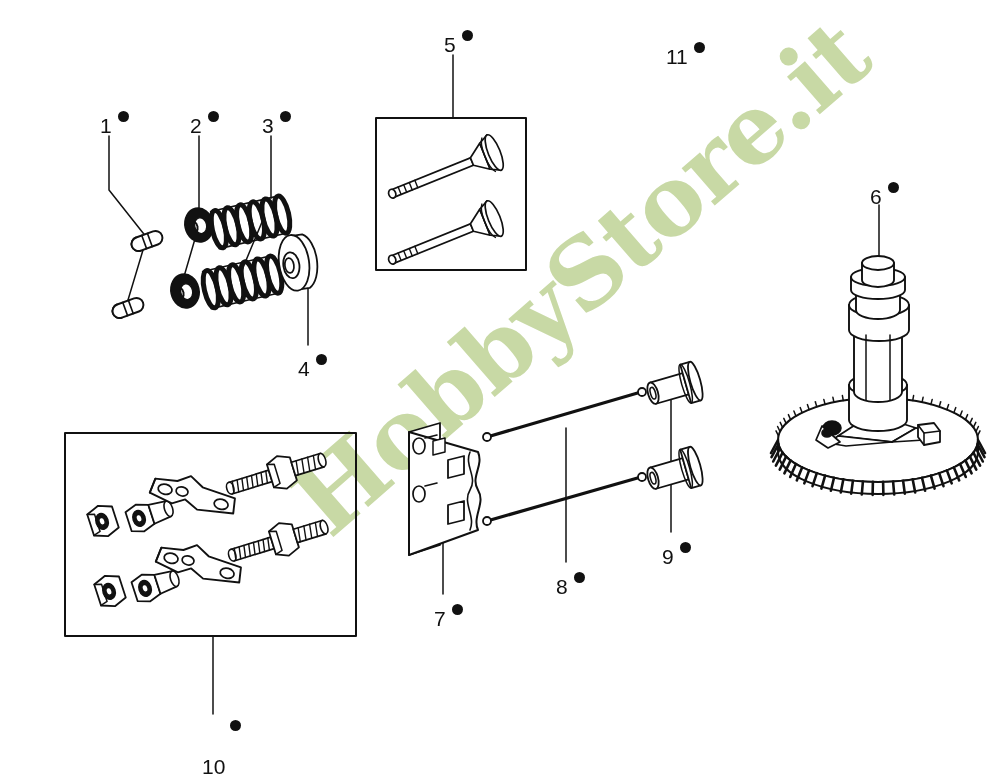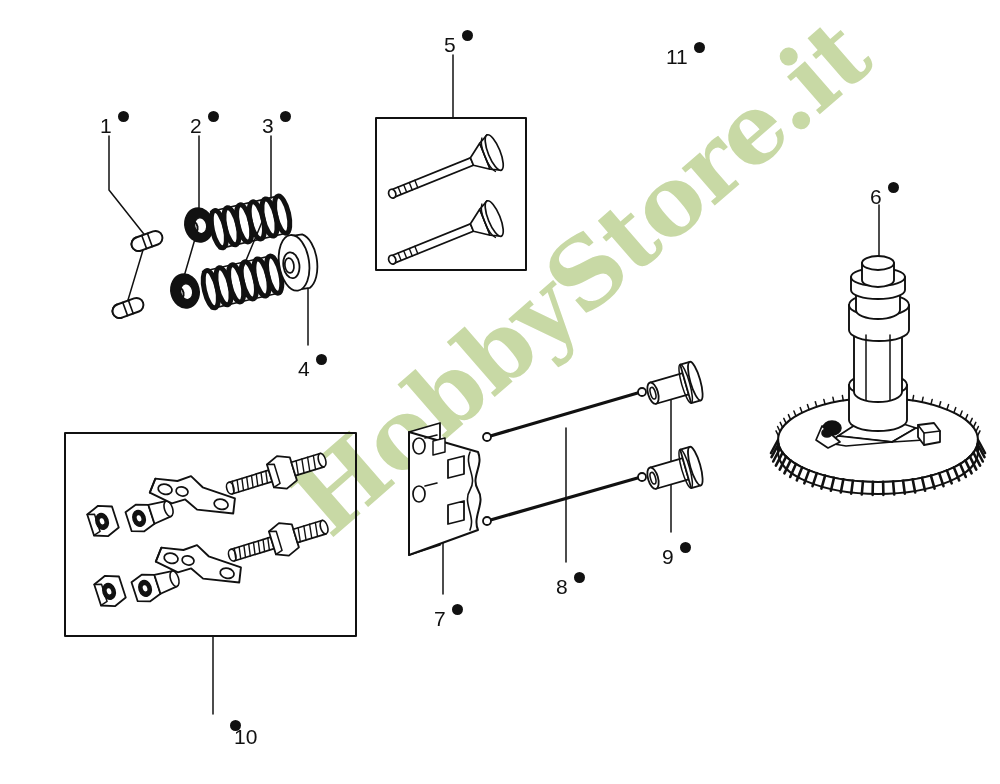--- a/index.html
+++ b/index.html
@@ -432,19 +432,19 @@
       <div class="lbl" style="left: 444px; top: 34px;">5</div>
       <div class="dot" style="left: 462px; top: 30px;"></div>
       <div class="lbl" style="left: 870px; top: 186px;">6</div>
       <div class="dot" style="left: 888px; top: 182px;"></div>
       <div class="lbl" style="left: 434px; top: 608px;">7</div>
       <div class="dot" style="left: 452px; top: 604px;"></div>
       <div class="lbl" style="left: 556px; top: 576px;">8</div>
       <div class="dot" style="left: 574px; top: 572px;"></div>
       <div class="lbl" style="left: 662px; top: 546px;">9</div>
       <div class="dot" style="left: 680px; top: 542px;"></div>
-      <div class="lbl" style="left: 202px; top: 726px; margin-left: 32px;">10</div>
+      <div class="lbl" style="left: 202px; top: 756px;">10</div>
       <div class="dot" style="left: 230px; top: 720px;"></div>
       <div class="lbl" style="left: 666px; top: 46px;">11</div>
       <div class="dot" style="left: 694px; top: 42px;"></div>
     </div>
 
 </div>
 
 </body></html>

